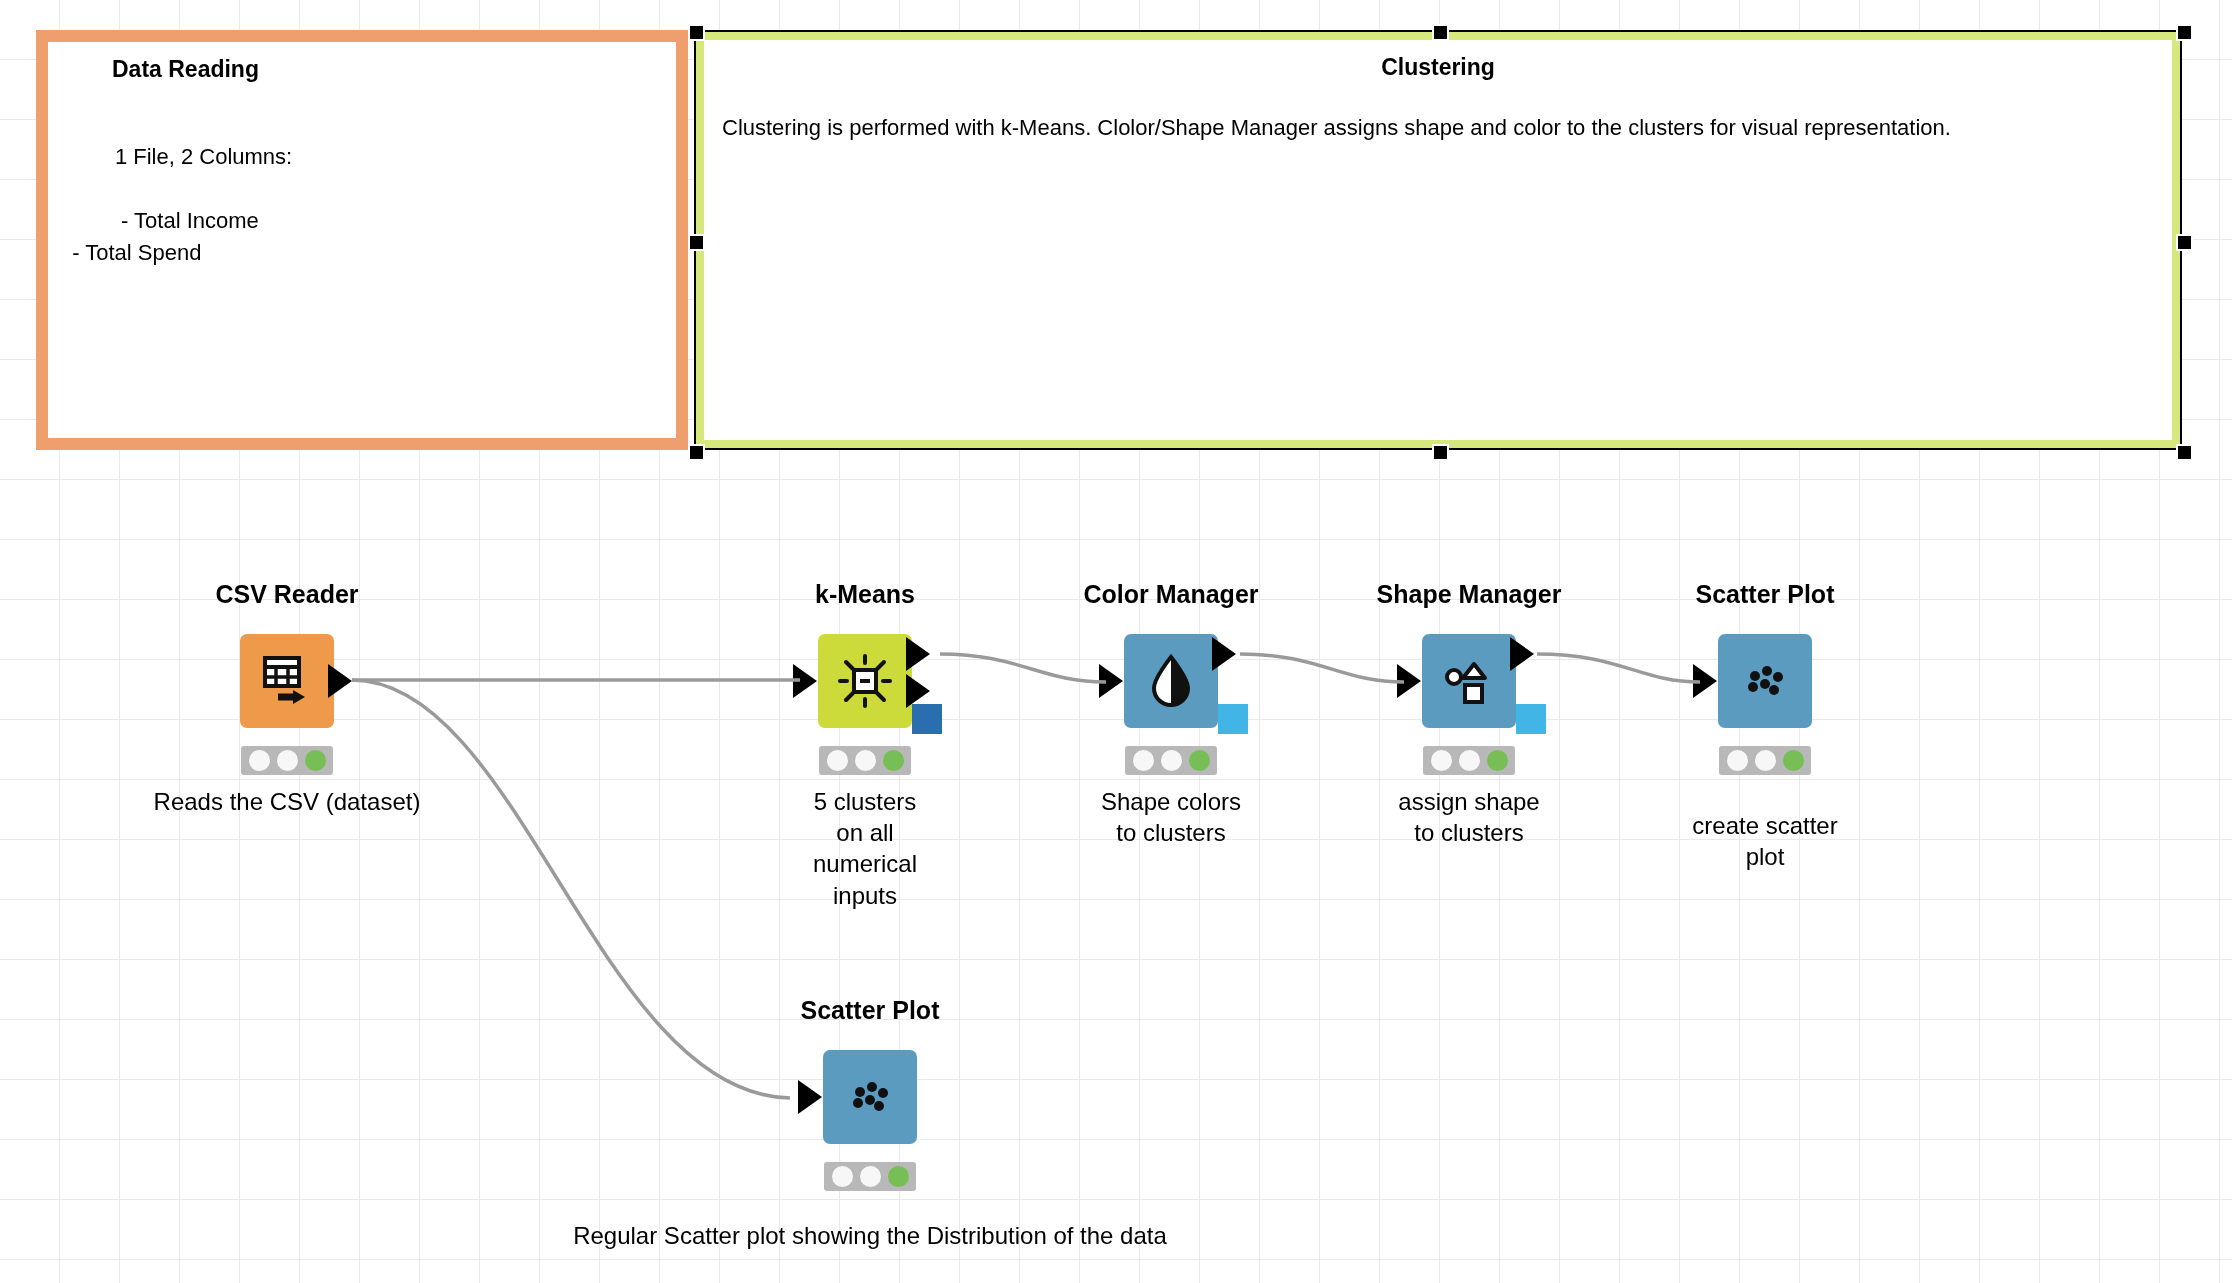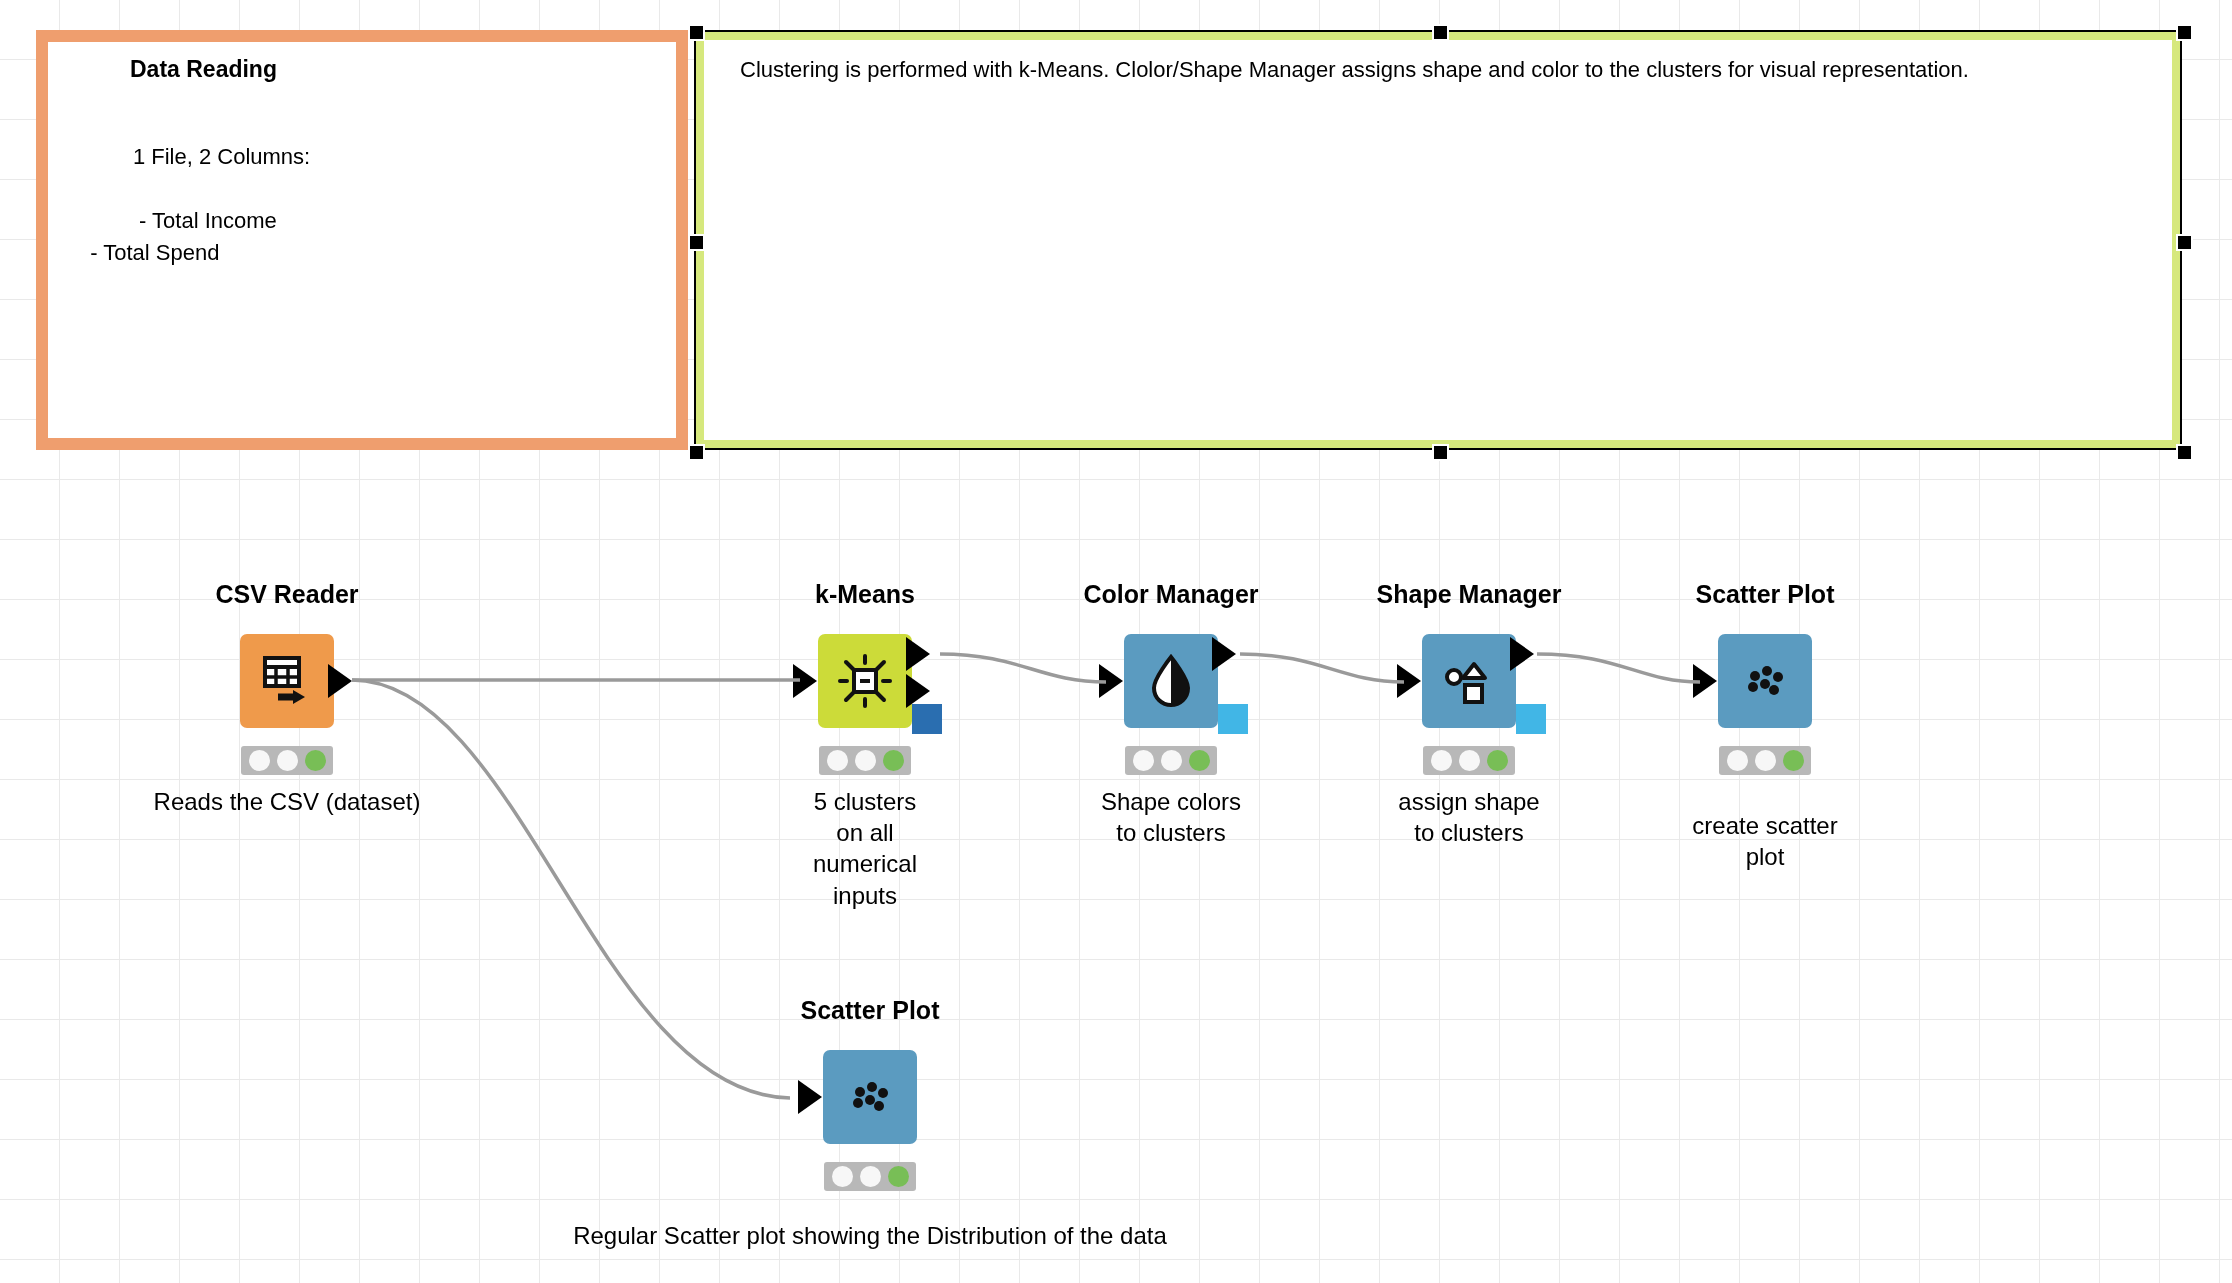--- a/index.html
+++ b/index.html
@@ -24,21 +24,21 @@
 
   
   .annotation {
     position: absolute;
     background: #ffffff;
     box-sizing: border-box;
   }
   .annotation .anno-inner {
     position: absolute;
     inset: 0;
-    padding: 14px 18px 10px 36px;
+    padding: 14px 18px 10px 18px;
     box-sizing: border-box;
   }
   .anno-title {
     text-align: center;
     font-weight: bold;
     font-size: 23px;
     color: #000000;
     line-height: 1.2;
     margin: 0 0 26px 0;
   }
@@ -187,20 +187,21 @@
       <div class="anno-body">
         <b>1 File, 2 Columns:</b><br>
         <span> - Total Income
  - Total Spend</span>
       </div>
     </div>
   </div>
 
   <div class="annotation" id="anno-clustering">
     <div class="anno-inner">
+      <div class="anno-title">Clustering</div>
       <div class="anno-body">Clustering is performed with k-Means. Clolor/Shape Manager assigns shape and color to the clusters for visual representation.</div>
     </div>
   </div>
 
   <div class="handle" style="left:688px;  top:24px;"></div>
   <div class="handle" style="left:1432px; top:24px;"></div>
   <div class="handle" style="left:2176px; top:24px;"></div>
   <div class="handle" style="left:688px;  top:234px;"></div>
   <div class="handle" style="left:2176px; top:234px;"></div>
   <div class="handle" style="left:688px;  top:444px;"></div>

